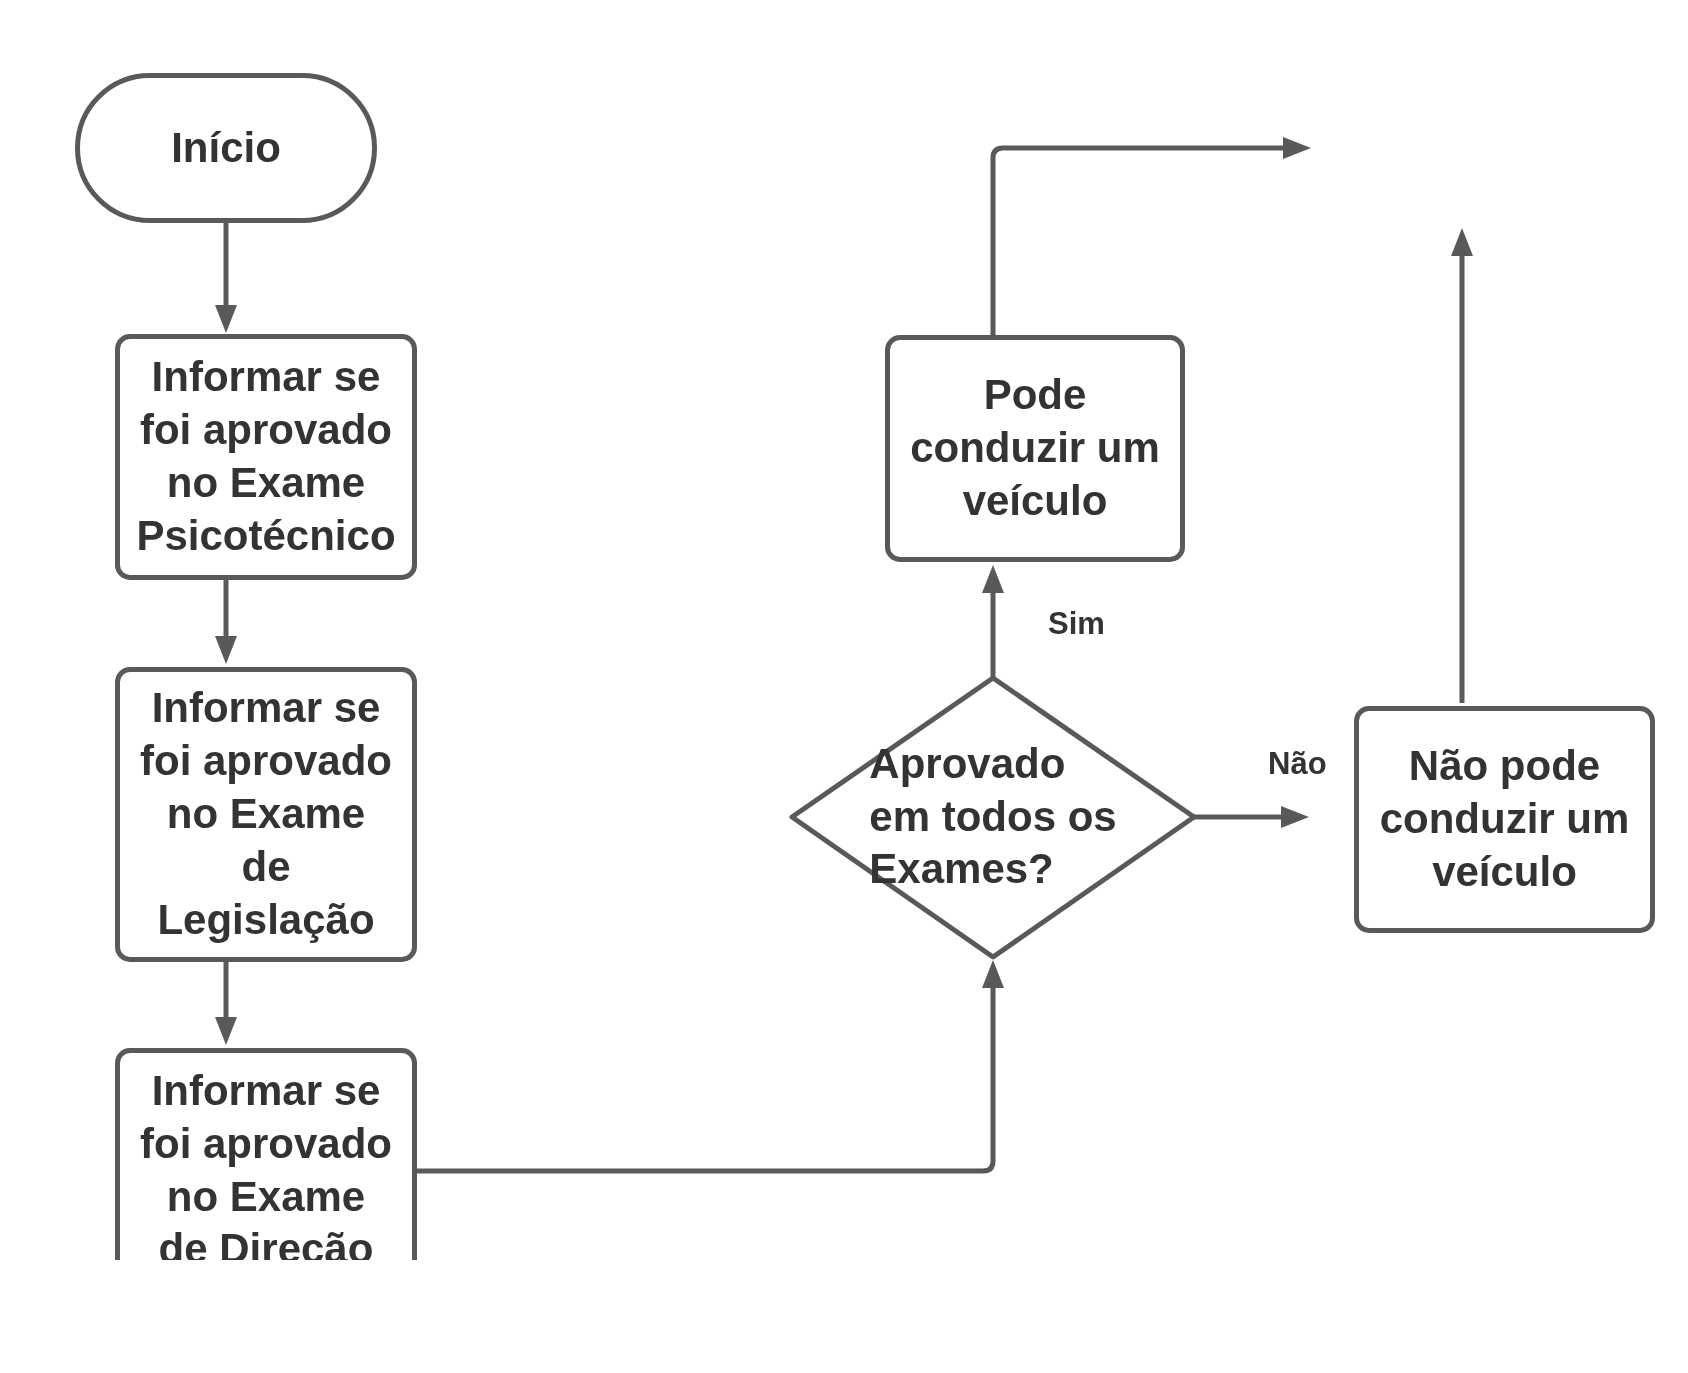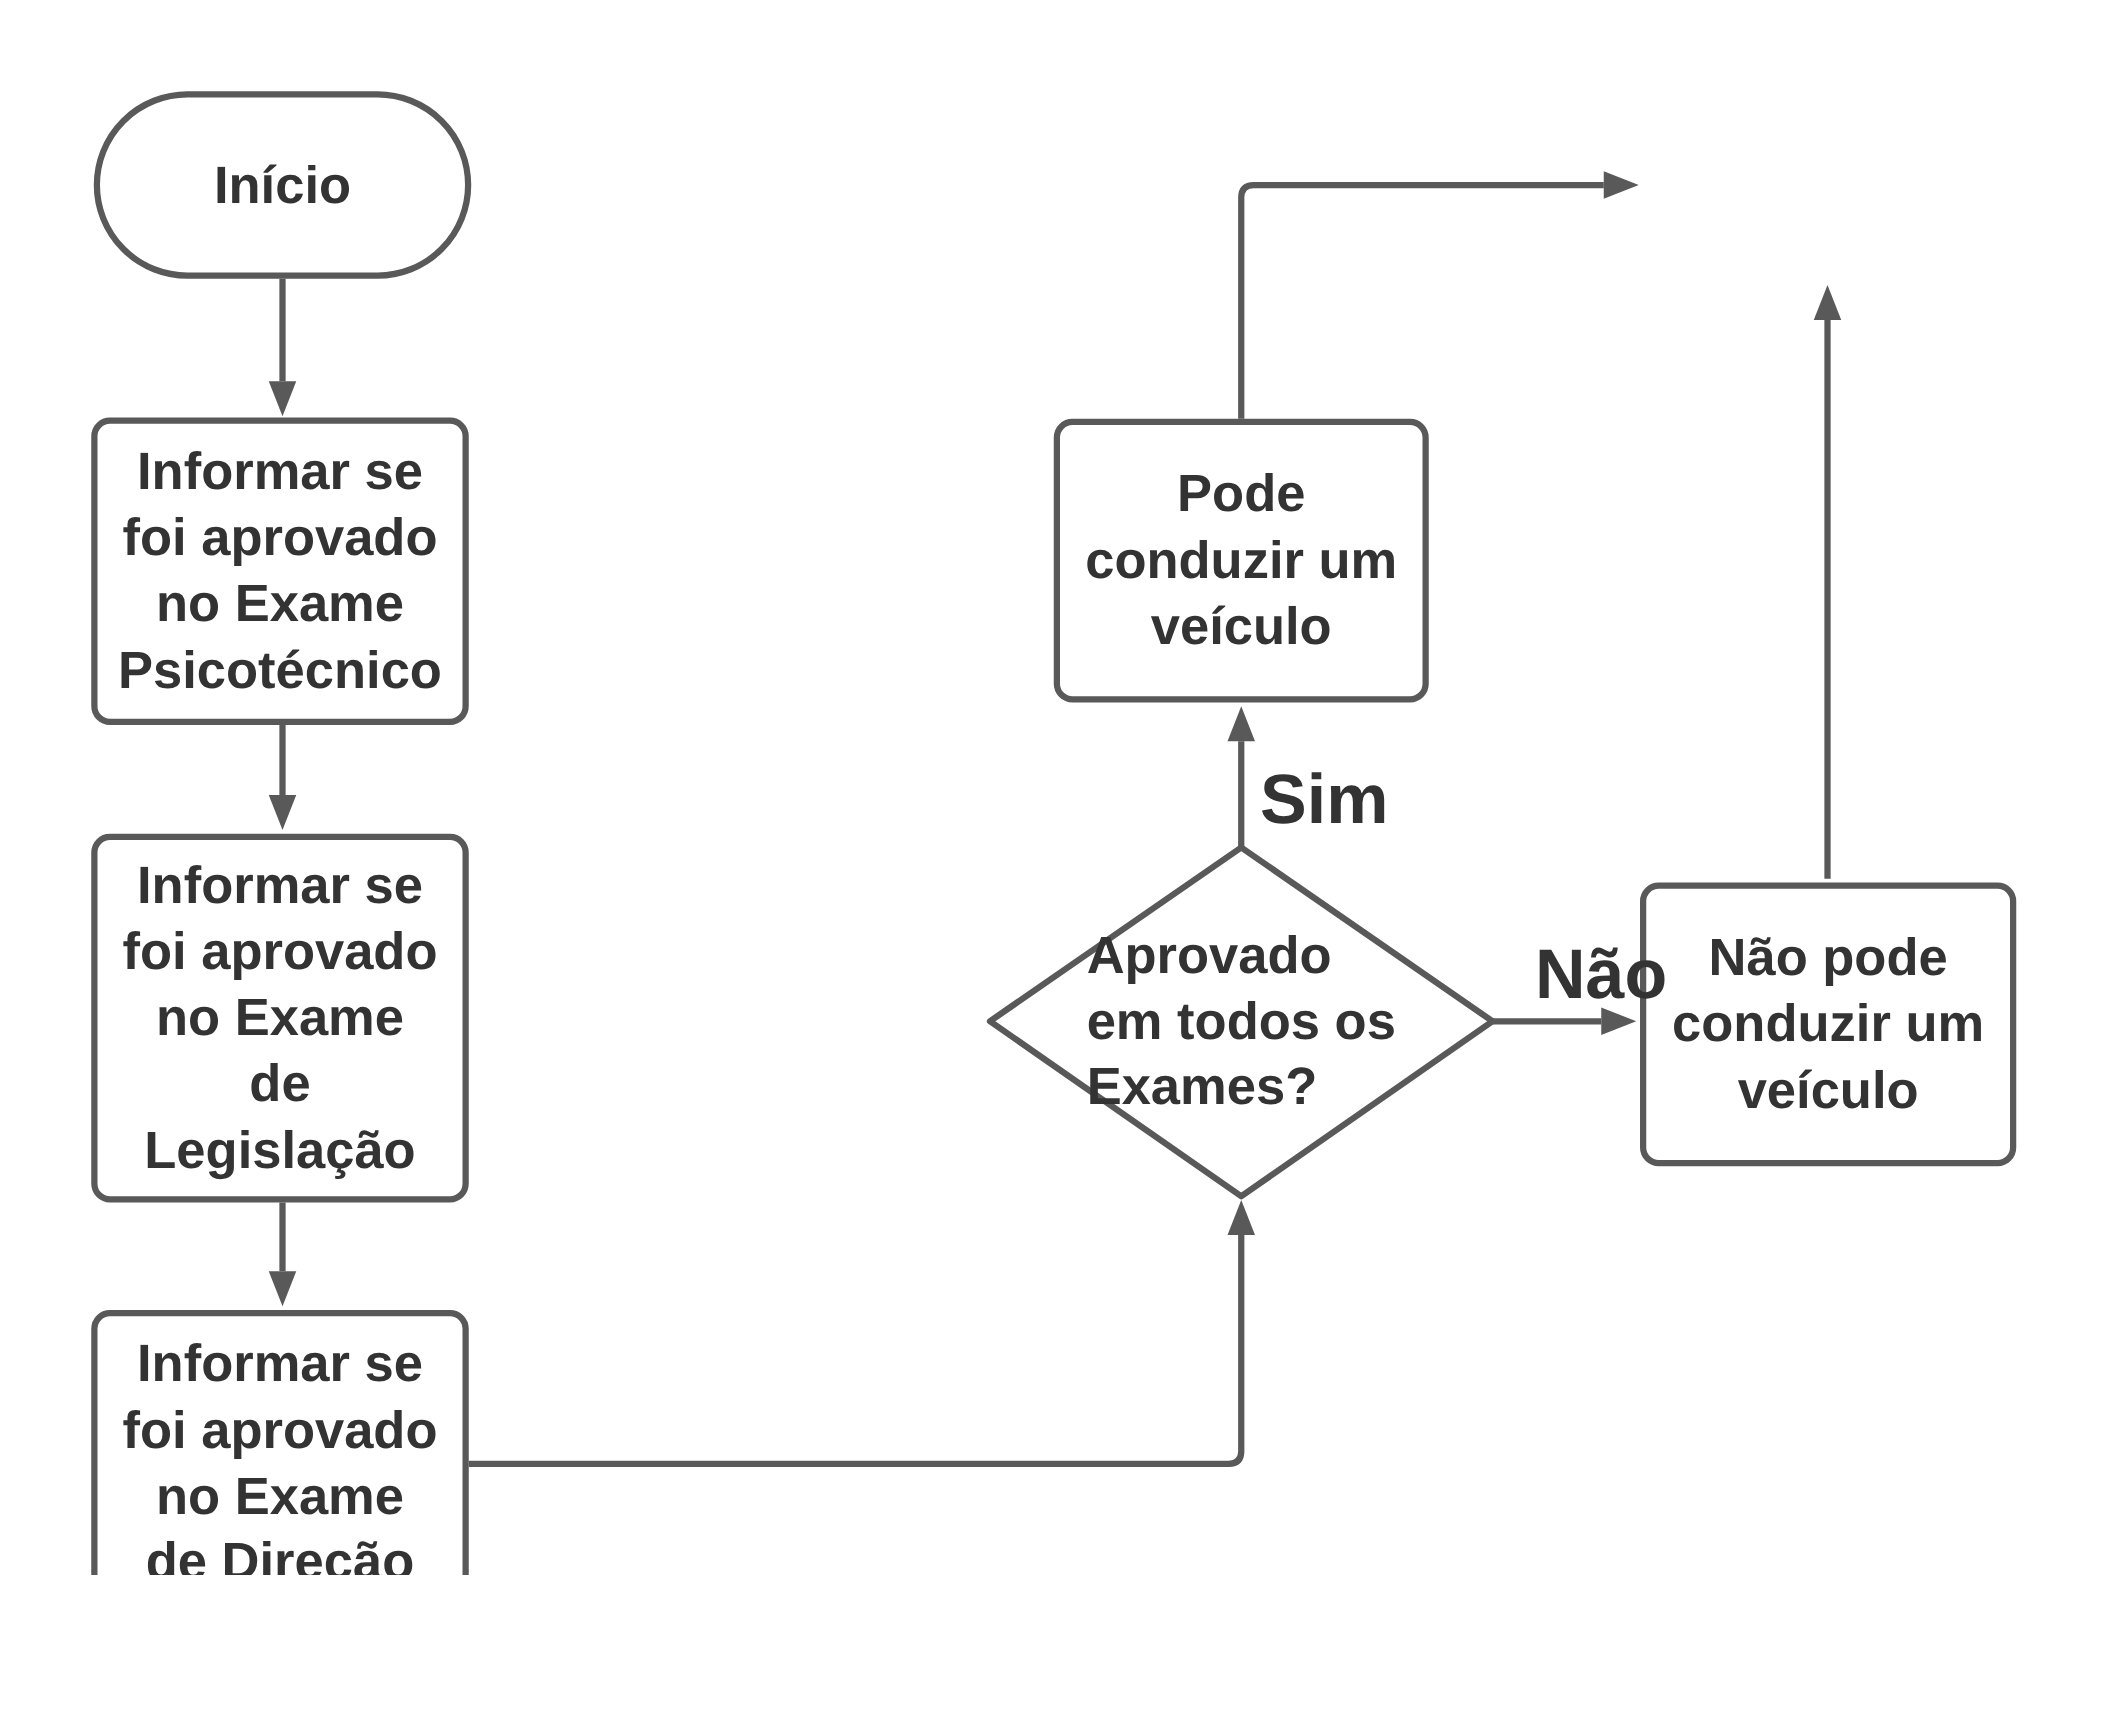--- a/index.html
+++ b/index.html
@@ -49,42 +49,43 @@
     text-align: center;
     background: var(--bg);
     border: 5px solid var(--stroke);
     color: var(--text);
     font-weight: 700;
     font-size: 42px;
     line-height: 1.26;
     white-space: pre-line;
   }
   .terminator { border-radius: 80px; }
-  .process { border-radius: 15px; }
+  .process { border-radius: 15px; margin-left: 42px; }
   .diamond-label {
     position: absolute;
     display: flex;
     align-items: center;
     justify-content: center;
     text-align: left;
     background: transparent;
     border: none;
     color: var(--text);
     font-weight: 700;
     font-size: 42px;
     line-height: 1.26;
     white-space: pre-line;
   }
   .edge-label {
     position: absolute;
     color: var(--text);
     font-weight: 700;
-    font-size: 56px;
+    font-size: 31px;
     line-height: 1.26;
     white-space: nowrap;
+    margin-left: 40px;
   }
   
   .n-inicio   { left: 75px;   top: 73px;   width: 302px; height: 150px; }
   .n-psico    { left: 73px;   top: 334px;  width: 302px; height: 246px; }
   .n-legis    { left: 73px;   top: 667px;  width: 302px; height: 295px; }
   .n-direcao  { left: 73px;   top: 1048px; width: 302px; height: 245px; }
   .n-pode     { left: 843px;  top: 335px;  width: 300px; height: 227px; }
   .n-naopode  { left: 1312px; top: 706px;  width: 301px; height: 227px; }
   .n-fim      { left: 1312px; top: 73px;   width: 301px; height: 152px; }
   .n-decisao  { left: 823px;  top: 744px;  width: 340px; height: 146px; }

